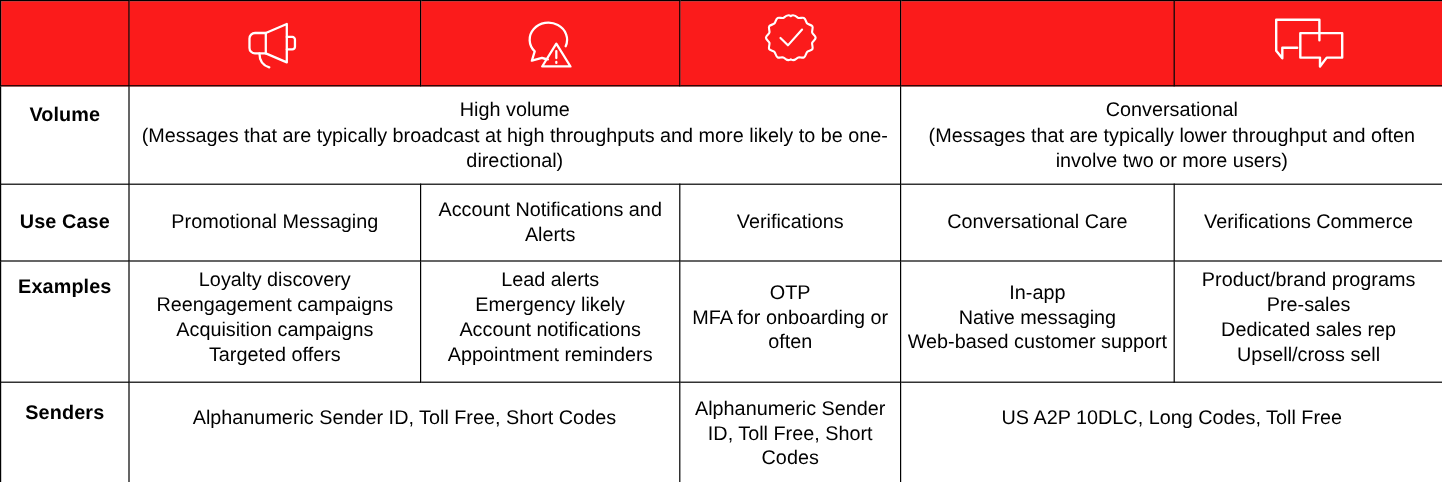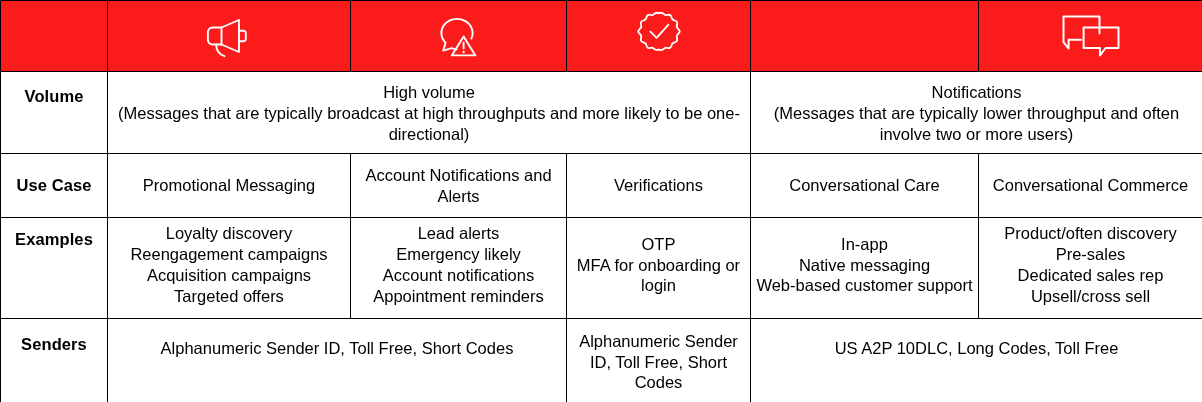--- a/index.html
+++ b/index.html
@@ -190,21 +190,21 @@
           <span class="lblinner">Volume</span>
         </td>
         <td class="cell volume-high" colspan="3">
           <span class="cell-lines">
             <span class="ln title-line">High volume</span>
             <span class="ln sub-line">(Messages that are typically broadcast at high throughputs and more likely to be one-directional)</span>
           </span>
         </td>
         <td class="cell volume-conv" colspan="2">
           <span class="cell-lines">
-            <span class="ln title-line">Notifications</span>
+            <span class="ln title-line">Conversational</span>
             <span class="ln sub-line">(Messages that are typically lower throughput and often involve two or more users)</span>
           </span>
         </td>
       </tr>
 
       <tr class="row-usecase">
         <td class="rowlabel lbl-usecase">
           <span class="lblinner">Use Case</span>
         </td>
         <td class="cell usecase-cell">
@@ -213,21 +213,21 @@
         <td class="cell usecase-cell">
           <span class="cell-lines">Account Notifications and Alerts</span>
         </td>
         <td class="cell usecase-cell">
           <span class="cell-lines">Verifications</span>
         </td>
         <td class="cell usecase-cell">
           <span class="cell-lines">Conversational Care</span>
         </td>
         <td class="cell usecase-cell">
-          <span class="cell-lines">Conversational Commerce</span>
+          <span class="cell-lines">Verifications Commerce</span>
         </td>
       </tr>
 
       <tr class="row-examples">
         <td class="rowlabel lbl-examples">
           <span class="lblinner">Examples</span>
         </td>
         <td class="cell examples-cell">
           <span class="cell-lines">
               <span class="ln">Loyalty discovery</span>
@@ -240,33 +240,33 @@
           <span class="cell-lines">
               <span class="ln">Lead alerts</span>
               <span class="ln">Emergency likely</span>
               <span class="ln">Account notifications</span>
               <span class="ln">Appointment reminders</span>
             </span>
         </td>
         <td class="cell examples-cell">
           <span class="cell-lines">
               <span class="ln">OTP</span>
-              <span class="ln">MFA for onboarding or login</span>
+              <span class="ln">MFA for onboarding or often</span>
             </span>
         </td>
         <td class="cell examples-cell">
           <span class="cell-lines">
               <span class="ln">In-app</span>
               <span class="ln">Native messaging</span>
               <span class="ln">Web-based customer support</span>
             </span>
         </td>
         <td class="cell examples-cell">
           <span class="cell-lines">
-              <span class="ln">Product/often discovery</span>
+              <span class="ln">Product/brand programs</span>
               <span class="ln">Pre-sales</span>
               <span class="ln">Dedicated sales rep</span>
               <span class="ln">Upsell/cross sell</span>
             </span>
         </td>
       </tr>
 
       <tr class="row-senders">
         <td class="rowlabel lbl-senders">
           <span class="lblinner">Senders</span>

